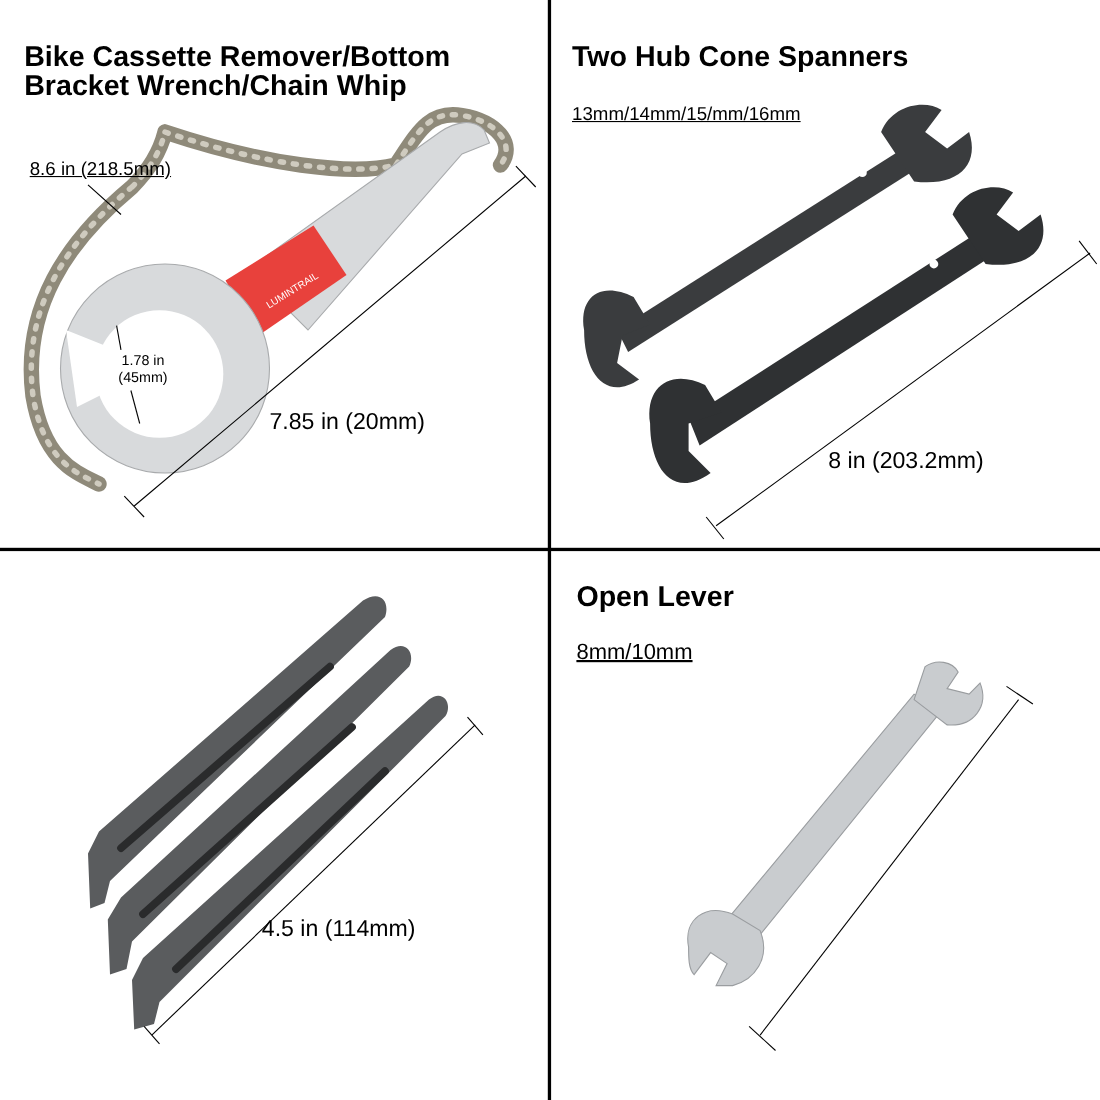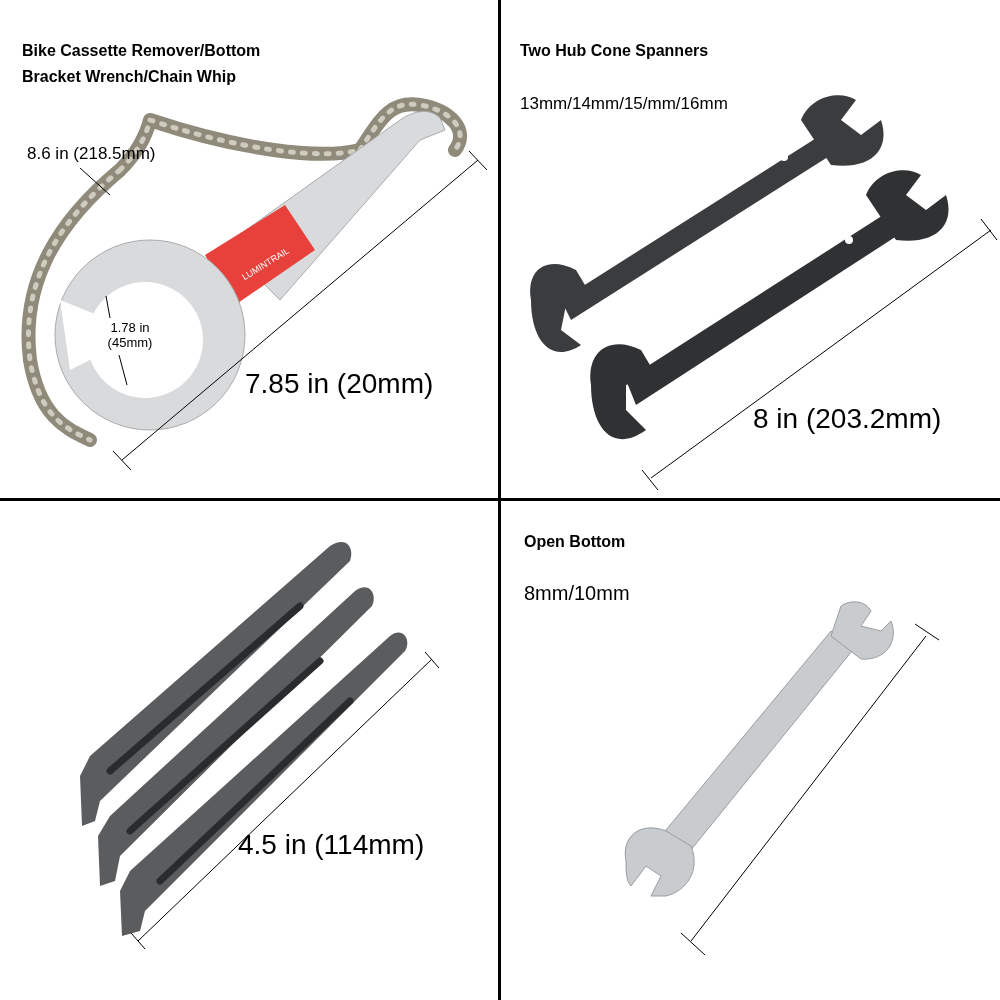--- a/index.html
+++ b/index.html
@@ -5,23 +5,23 @@
     html, body { margin: 0; padding: 0; background: #ffffff; }
     body { width: 1000px; height: 1000px; position: relative; overflow: hidden;
            font-family: "Liberation Sans", "DejaVu Sans", sans-serif; color: #000; }
     .panel { position: absolute; width: 499px; height: 499px; background: #fff; }
     .p-tl { left: 0; top: 0; }
     .p-tr { left: 501px; top: 0; }
     .p-bl { left: 0; top: 501px; }
     .p-br { left: 501px; top: 501px; }
     .vline { position: absolute; left: 498px; top: 0; width: 3px; height: 1000px; background: #000; }
     .hline { position: absolute; left: 0; top: 498px; width: 1000px; height: 3px; background: #000; }
-    .title { position: absolute; font-weight: bold; font-size: 16px; line-height: 26px; white-space: pre-line; }
-    .sub { position: absolute; font-size: 20px; line-height: 24px; }
-    .dim { position: absolute; font-size: 28px; line-height: 24px; white-space: nowrap; }
+    .title { position: absolute; font-weight: bold; font-size: 26px; line-height: 26px; white-space: pre-line; }
+    .sub { position: absolute; font-size: 20px; line-height: 24px; text-decoration: underline; }
+    .dim { position: absolute; font-size: 21px; line-height: 24px; white-space: nowrap; }
     .dim-small { position: absolute; font-size: 13px; line-height: 15px; text-align: center; white-space: pre-line; }
     svg.art { position: absolute; left: 0; top: 0; width: 499px; height: 499px; }
   </style>
 </head>
 <body>
 
 <div class="panel p-tl">
   <svg class="art" viewBox="0 0 499 499">
 
     <path d="M150,120 C240,150 320,160 360,150 M120,170 C60,220 20,280 30,360 C40,420 70,430 90,440 M120,170 C135,155 145,140 150,120 M360,150 C380,120 390,100 420,105 C450,110 470,130 455,150" fill="none" stroke="#8f8a7a" stroke-width="14" stroke-linecap="round"></path>
@@ -101,18 +101,18 @@
   <svg class="art" viewBox="0 0 499 499">
     <g>
       <path d="M160,335 L330,130 L355,145 L185,355 Z" fill="#c9cccf" stroke="#9a9da0" stroke-width="1"></path>
       <path d="M125,360 C120,335 140,320 165,330 L190,345 C200,370 185,390 165,395 L150,395 L160,375 L145,365 L130,385 C125,380 125,370 125,360 Z" fill="#c9cccf" stroke="#9a9da0" stroke-width="1"></path>
       <path d="M340,105 C350,98 365,100 370,110 L360,125 L380,130 L390,120 C398,140 385,160 360,158 L330,135 Z" fill="#c9cccf" stroke="#9a9da0" stroke-width="1"></path>
     </g>
     <line x1="190" y1="440" x2="425" y2="135" stroke="#000" stroke-width="1"></line>
     <line x1="180" y1="432" x2="204" y2="454" stroke="#000" stroke-width="1"></line>
     <line x1="414" y1="123" x2="438" y2="139" stroke="#000" stroke-width="1"></line>
   </svg>
-  <div class="title" style="left:23px; top:28px;">Open Bottom</div>
+  <div class="title" style="left:23px; top:28px;">Open Lever</div>
   <div class="sub" style="left:23px; top:80px;">8mm/10mm</div>
 </div>
 
 <div class="vline"></div>
 <div class="hline"></div>
 
 </body></html>

